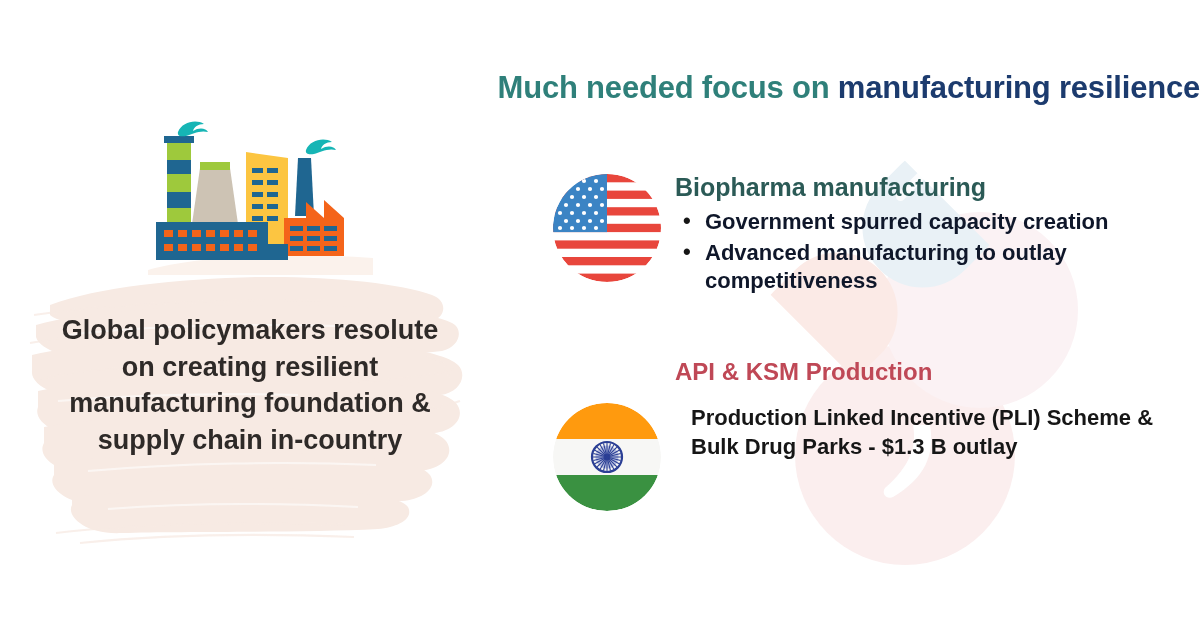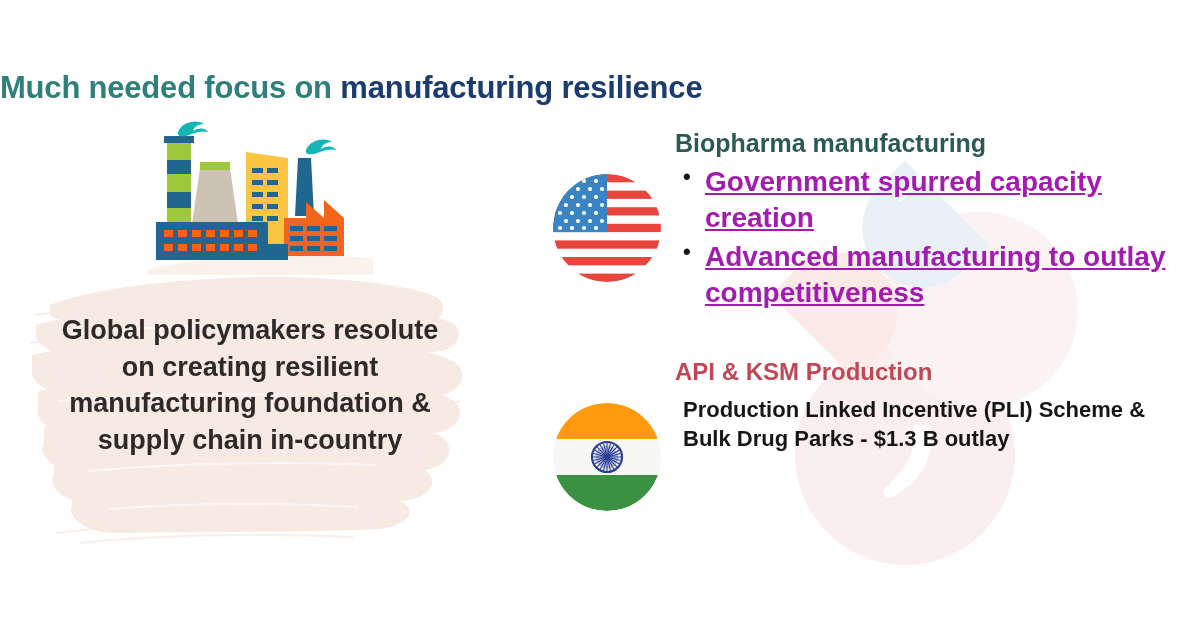--- a/index.html
+++ b/index.html
@@ -29,21 +29,21 @@
     z-index: 0;
     pointer-events: none;
   }
 
   
   #title {
     position: absolute;
     top: 70px;
     left: 0;
     width: 1200px;
-    text-align: left;
+    text-align: right;
     z-index: 5;
     font-size: 31px;
     font-weight: bold;
     letter-spacing: -0.2px;
     white-space: nowrap;
   }
   #title .t-teal { color: #2f807a; }
   #title .t-navy { color: #1c3b6e; }
 
   
@@ -121,53 +121,52 @@
     top: 0;
     width: 500px;
   }
 
   .block-heading {
     font-size: 25px;
     font-weight: bold;
     margin: 0 0 6px 0;
     line-height: 1.2;
   }
-  #heading-biopharma { color: #2b5a56; }
+  #heading-biopharma { color: #2b5a56; margin-top: 44px; }
   #heading-api { color: #bf4856; font-size: 24px; margin-bottom: 0;}
 
   ul.bullets {
     margin: 0;
     padding: 0 0 0 26px;
     list-style: none;
   }
   ul.bullets li {
     position: relative;
-    font-size: 28px;
+    font-size: 22px;
     line-height: 1.30;
     font-weight: bold;
-    color: #a21caf;
+    color: #0f172a;
     margin-bottom: 2px;
     padding-left: 4px;
-    text-decoration: underline;
   }
   ul.bullets li::before {
     content: "\2022";
     position: absolute;
     left: -18px;
     top: -1px;
     font-size: 22px;
     color: #161616;
   }
 
   .block-paragraph {
     font-size: 22px;
     line-height: 1.33;
     font-weight: bold;
     color: #161616;
-    margin: 8px;
+    margin: 16px;
   }
 </style>
 </head>
 <body>
 
 <div id="slide">
 
   <div class="bg-layer">
     <svg width="1200" height="630" viewBox="0 0 1200 630" xmlns="http://www.w3.org/2000/svg">
       <defs>

